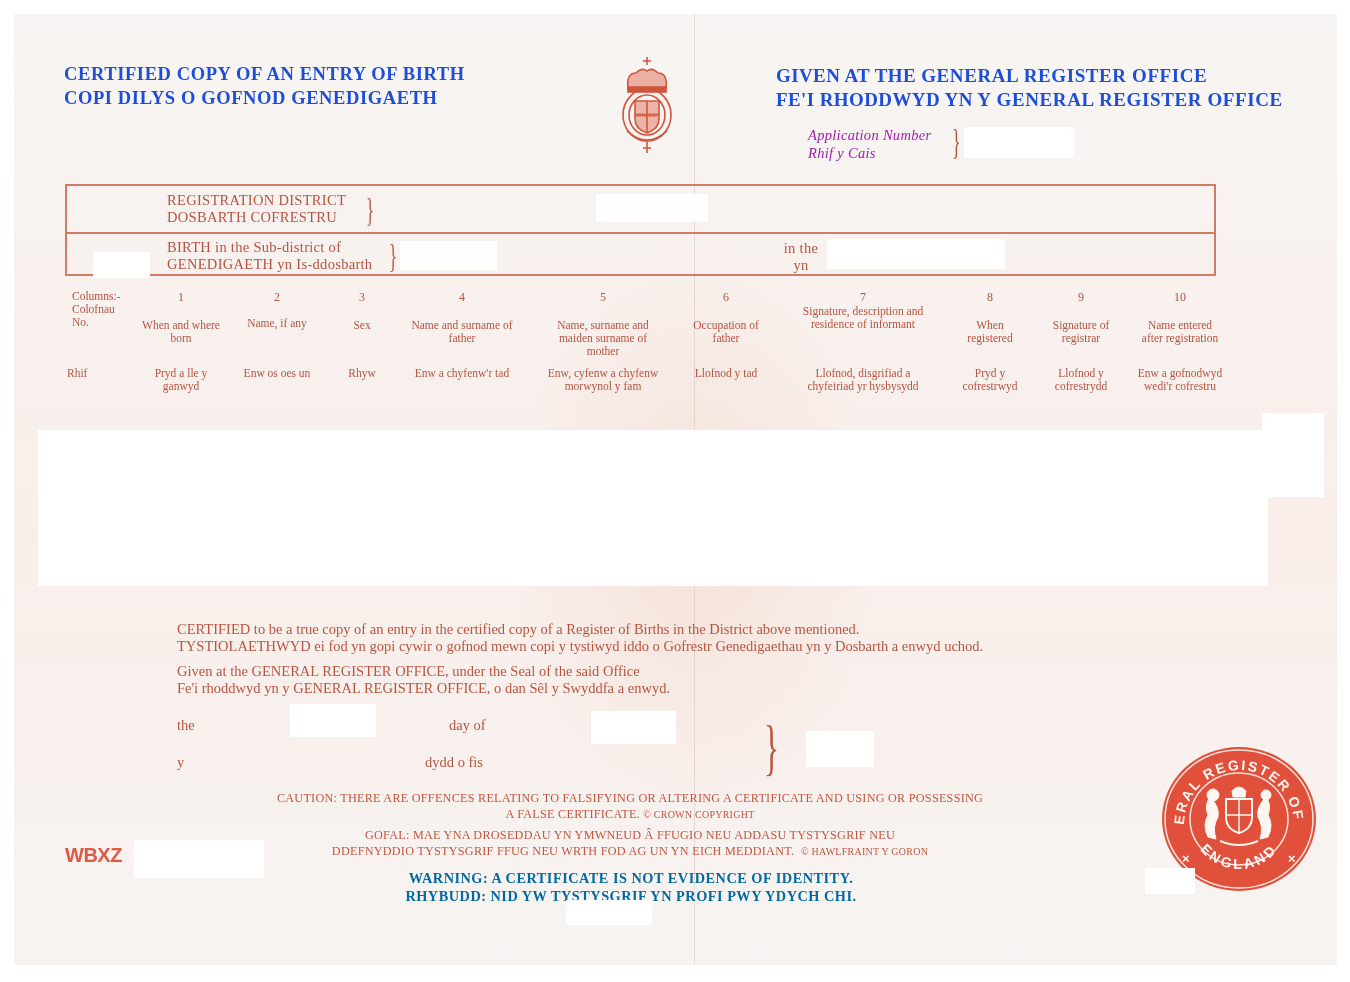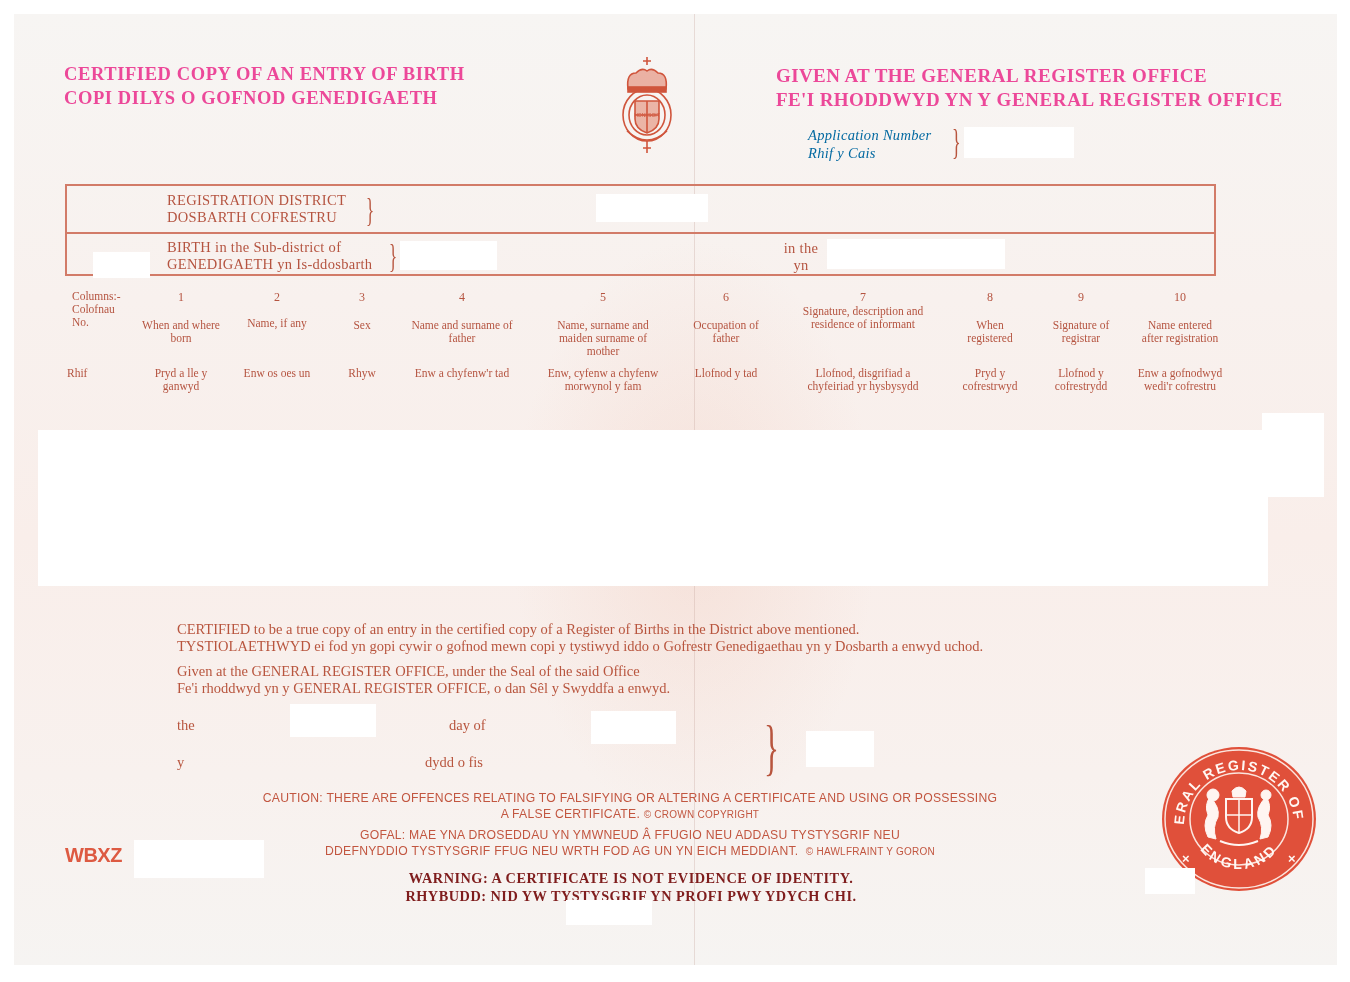--- a/index.html
+++ b/index.html
@@ -15,41 +15,41 @@
       radial-gradient(ellipse 260px 420px at 680px 520px, rgba(240,200,185,0.35), rgba(0,0,0,0) 70%),
       linear-gradient(180deg, #f7f5f3 0%, #f8f1ee 30%, #f9eeea 55%, #f8f1ee 80%, #f6f4f2 100%);
   }
   .fold {
     position:absolute; left:694px; top:14px; width:1px; height:951px;
     background:rgba(200,170,160,0.35);
   }
   .abs { position:absolute; }
   .title {
     font-weight:bold; font-size:18.5px; letter-spacing:0.6px; line-height:24px;
-    color:#ec4899;
+    color:#1d4ed8;
   }
   .gro-small { font-size:19px; letter-spacing:0.4px; font-weight:bold; }
   .gro-big { font-size:19px; letter-spacing:0.6px; font-weight:bold; }
-  .appno { font-style:italic; font-size:14.5px; line-height:18px; color:#0369a1; letter-spacing:0.3px;}
+  .appno { font-style:italic; font-size:14.5px; line-height:18px; color:#a21caf; letter-spacing:0.3px;}
   .brace { font-size:36px; line-height:36px; color:#b8553e; font-weight:100; transform:scaleX(0.5); transform-origin:left top; }
   .redact { position:absolute; background:#ffffff; }
   .reg-box {
     position:absolute; left:65px; top:184px; width:1151px; height:92px;
     border:2px solid #d27b68; box-sizing:border-box;
   }
   .reg-divider {
     position:absolute; left:0; right:0; top:46px; height:1.5px; background:#d27b68;
   }
   .reg-label { font-size:14.5px; line-height:17px; color:#b55440; letter-spacing:0.3px;}
   .col-num { font-size:12px; color:#b55440; text-align:center; }
   .col-h { font-size:11.5px; line-height:13px; color:#b55440; text-align:center; }
   .cert-text { font-size:14.5px; line-height:17px; color:#b8553e; }
-  .caution { font-family:Liberation Sans, sans-serif; font-size:12.2px; line-height:16px; color:#c25640; text-align:center; letter-spacing:0.25px;}
+  .caution { font-family:Liberation Serif, serif; font-size:12.2px; line-height:16px; color:#c25640; text-align:center; letter-spacing:0.25px;}
   .caution small { font-size:10px; }
-  .warning { font-weight:bold; font-size:14.3px; line-height:18px; color:#7f1d1d; text-align:center; letter-spacing:0.5px;}
+  .warning { font-weight:bold; font-size:14.3px; line-height:18px; color:#0369a1; text-align:center; letter-spacing:0.5px;}
   .serial { font-family:"Liberation Sans", sans-serif; font-weight:bold; font-size:20px; color:#dd5a42; letter-spacing:-0.5px; }
 </style>
 </head>
 <body>
 
 <div class="paper"></div>
 <div class="fold"></div>
 
 <div class="abs title" style="left:64px; top:62px;">
   <div>CERTIFIED COPY OF AN ENTRY OF BIRTH</div>

